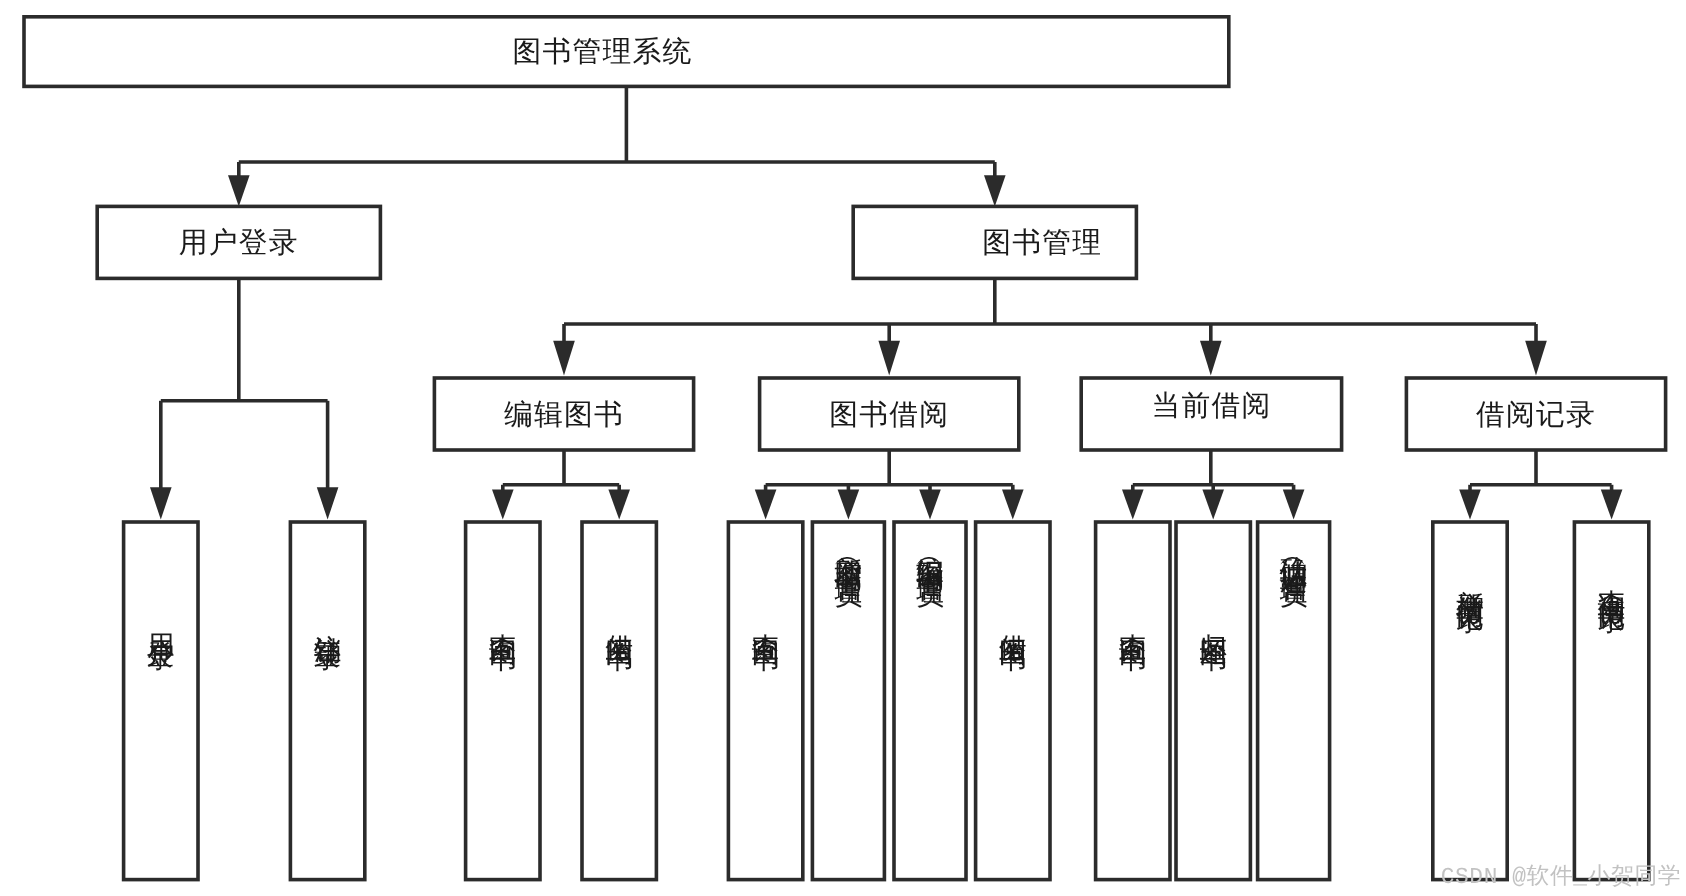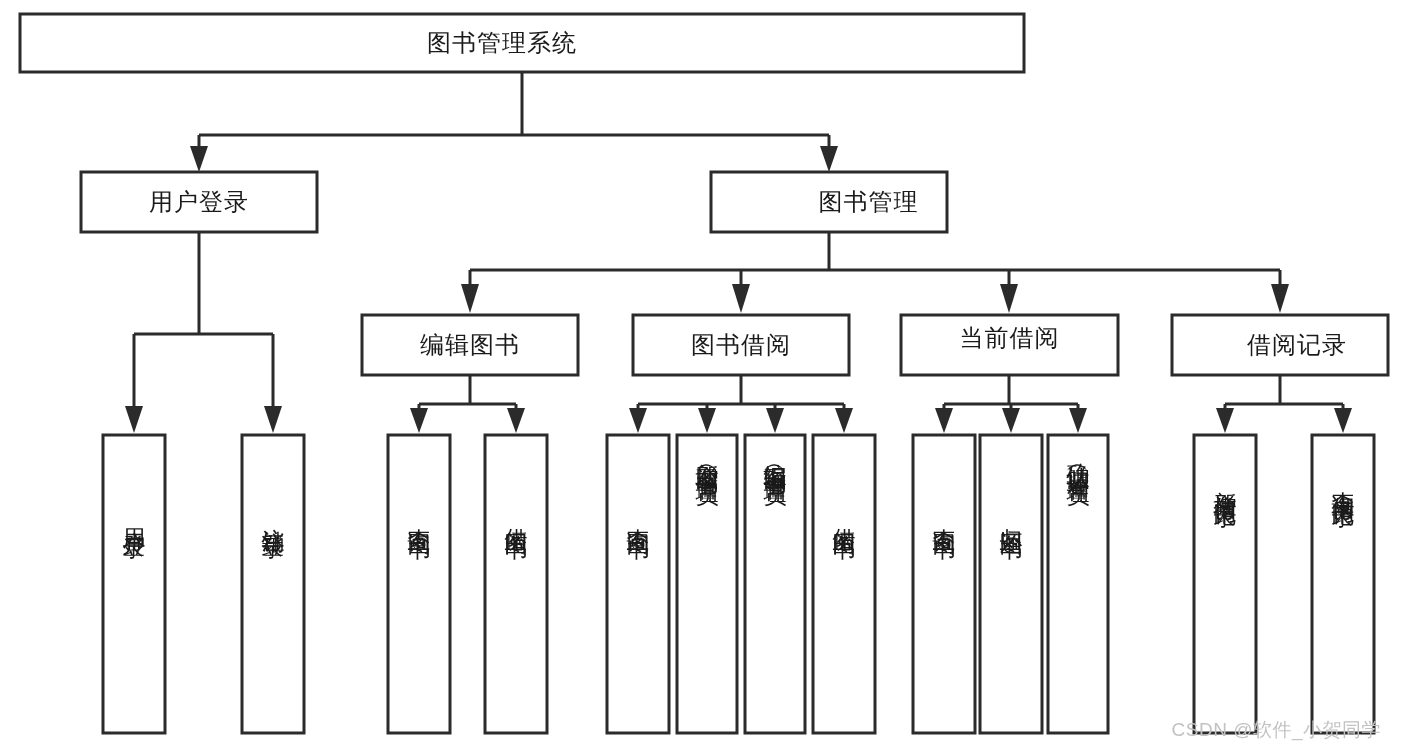--- a/index.html
+++ b/index.html
@@ -66,23 +66,23 @@
   }
   .hlabel-text {
     font-family: "Liberation Sans", "DejaVu Sans", sans-serif;
     font-size: 24px;
     color: #1a1a1a;
     letter-spacing: 1px;
     white-space: nowrap;
   }
   .watermark {
     position: absolute;
-    right: 24px;
+    right: 4px;
     bottom: 4px;
-    font-family: Liberation Sans, sans-serif;
+    font-family: Liberation Mono, monospace;
     font-size: 19px;
     color: #c2c2c2;
     letter-spacing: 0.5px;
     white-space: nowrap;
   }
 </style>
 </head>
 <body>
 
 <div id="diagram-root">
@@ -191,21 +191,21 @@
 
   <div class="hlabel-wrap" style="left:362px; top:315px; width:216px; height:60px;">
     <span class="hlabel-text">编辑图书</span>
   </div>
   <div class="hlabel-wrap" style="left:633px; top:315px; width:216px; height:60px;">
     <span class="hlabel-text">图书借阅</span>
   </div>
   <div class="hlabel-wrap" style="left:901px; top:315px; width:217px; height:45px;">
     <span class="hlabel-text">当前借阅</span>
   </div>
-  <div class="hlabel-wrap" style="left:1172px; top:315px; width:216px; height:60px;padding-left:17px;">
+  <div class="hlabel-wrap" style="left:1172px; top:315px; width:216px; height:60px;">
     <span class="hlabel-text">借阅记录</span>
   </div>
 
   <div class="vlabel-wrap" style="left:103px; top:435px; width:62px; height:298px; padding-top:75px;">
     <span class="vlabel-text">用户登录</span>
   </div>
   <div class="vlabel-wrap" style="left:242px; top:435px; width:62px; height:298px; padding-top:75px;">
     <span class="vlabel-text">注销登录</span>
   </div>
   <div class="vlabel-wrap" style="left:388px; top:435px; width:62px; height:298px; padding-top:75px;">

